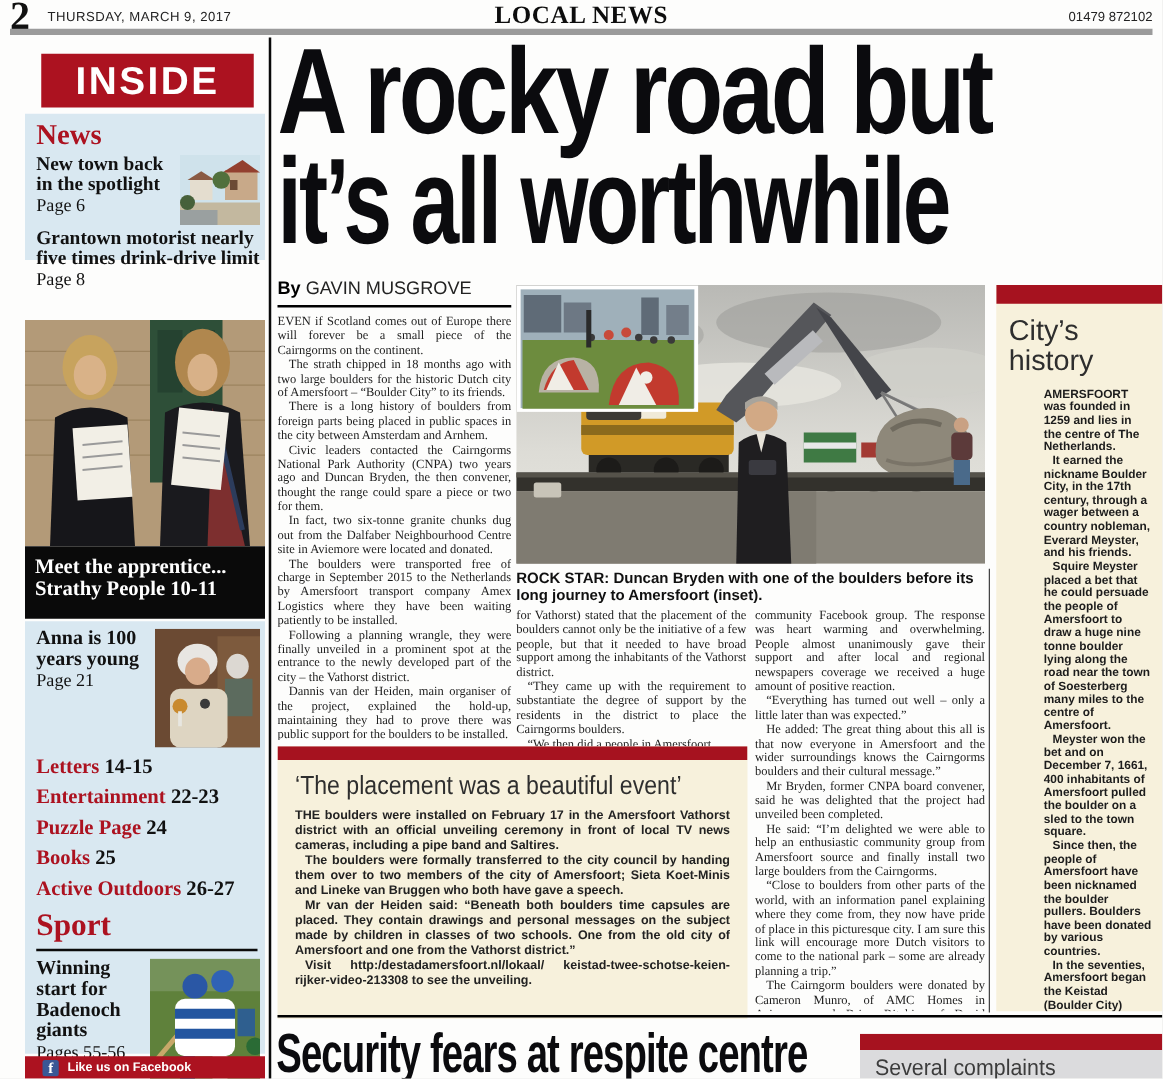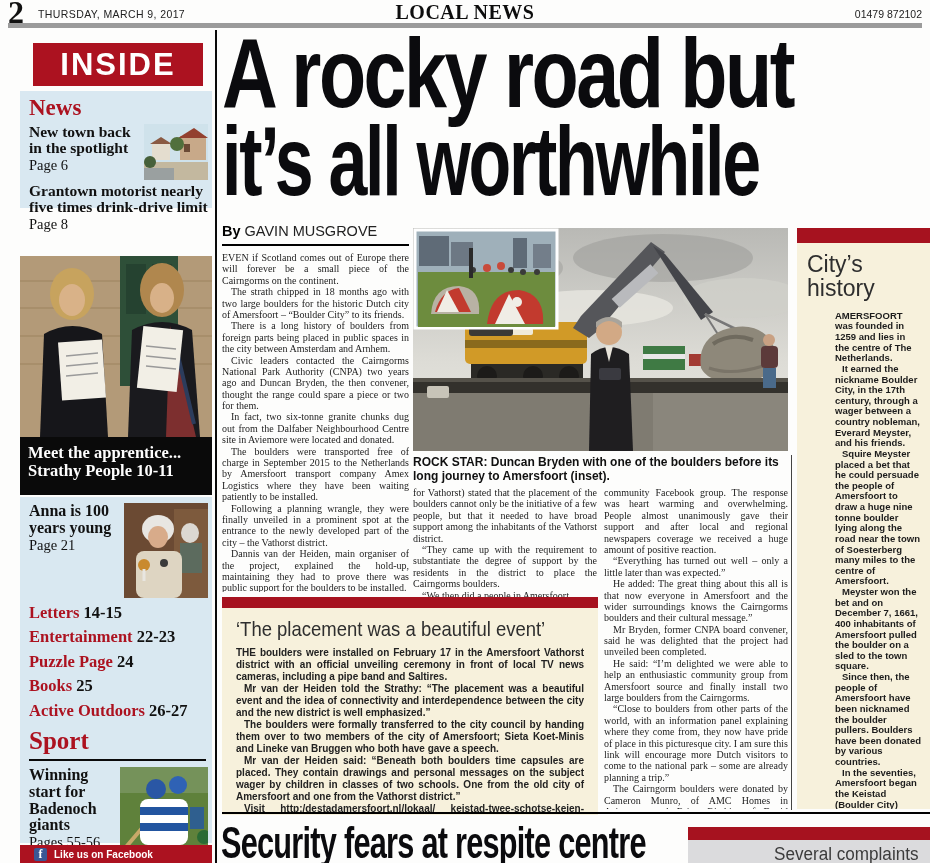--- a/index.html
+++ b/index.html
@@ -81,21 +81,21 @@
   #city-inner .boldpars p{font-size:9.5px;line-height:1.12;color:#1c1c1c;text-align:left;margin-left:28px;}
   #city-inner .boldpars p + p{text-indent:7px;}
 
   
   #bottom-rule{left:222px;top:812px;width:708px;height:2px;background:#000;}
   #bottom-headline{left:221px;top:818px;font-family:"Liberation Sans",sans-serif;font-weight:bold;
       font-size:42px;letter-spacing:-1px;color:#0b0b0e;white-space:nowrap;
       transform:scaleX(0.73) scaleY(1.05);transform-origin:left top;}
   #bottom-box{left:688px;top:827px;width:242px;height:36px;overflow:hidden;}
   #bottom-box .redbar{height:13px;background:#a6121f;}
-  #bottom-teaser-bg{background:#dbdbdd;height:23px;padding:4px 0 0 12px;box-sizing:border-box;text-align:right;}
+  #bottom-teaser-bg{background:#dbdbdd;height:23px;padding:4px 0 0 12px;box-sizing:border-box;}
   #bottom-teaser{font-family:"Liberation Sans",sans-serif;font-size:18px;color:#3c3c3c;
       transform:scaleX(0.95);transform-origin:left;white-space:nowrap;}
 </style>
 </head>
 <body>
 
 <div id="page">
 
   <div class="abs" id="hdr-num">2</div>
   <div class="abs" id="hdr-date">THURSDAY, MARCH 9, 2017</div>
@@ -357,23 +357,22 @@
     <p>“Close to boulders from other parts of the world, with an information panel explaining where they come from, they now have pride of place in this picturesque city. I am sure this link will encourage more Dutch visitors to come to the national park – some are already planning a trip.”</p>
     <p>The Cairngorm boulders were donated by Cameron Munro, of AMC Homes in Aviemore, and Brian Ritchie, of David Ritchie and Sons, based at Granish Quarry on the outskirts of the village.</p>
   </div>
 
   <div class="abs" id="quote-box">
     <div class="redbar"></div>
     <div id="quote-inner">
       <div id="quote-headline">‘The placement was a beautiful event’</div>
       <div class="boldpars">
         <p>THE boulders were installed on February 17 in the Amersfoort Vathorst district with an official unveiling ceremony in front of local TV news cameras, including a pipe band and Saltires.</p>
-        <p>Mr van der Heiden told the Strathy: “The placement was a beautiful event and the idea of connectivity and interdependence between the city and the new district is well emphasized.”</p>
         <p>The boulders were formally transferred to the city council by handing them over to two members of the city of Amersfoort; Sieta Koet-Minis and Lineke van Bruggen who both have gave a speech.</p>
-        <p>Mr van der Heiden said: “Beneath both boulders time capsules are placed. They contain drawings and personal messages on the subject wager by children in classes of two schools. One from the old city of Amersfoort and one from the Vathorst district.”</p>
+        <p>Mr van der Heiden said: “Beneath both boulders time capsules are placed. They contain drawings and personal messages on the subject made by children in classes of two schools. One from the old city of Amersfoort and one from the Vathorst district.”</p>
         <p>Visit http:/destadamersfoort.nl/lokaal/ keistad-twee-schotse-keien-rijker-video-213308 to see the unveiling.</p>
       </div>
     </div>
   </div>
 
   <div class="abs" id="city-rule"></div>
   <div class="abs" id="city-box">
     <div class="redbar"></div>
     <div id="city-inner">
       <div id="city-title">City’s history</div>

